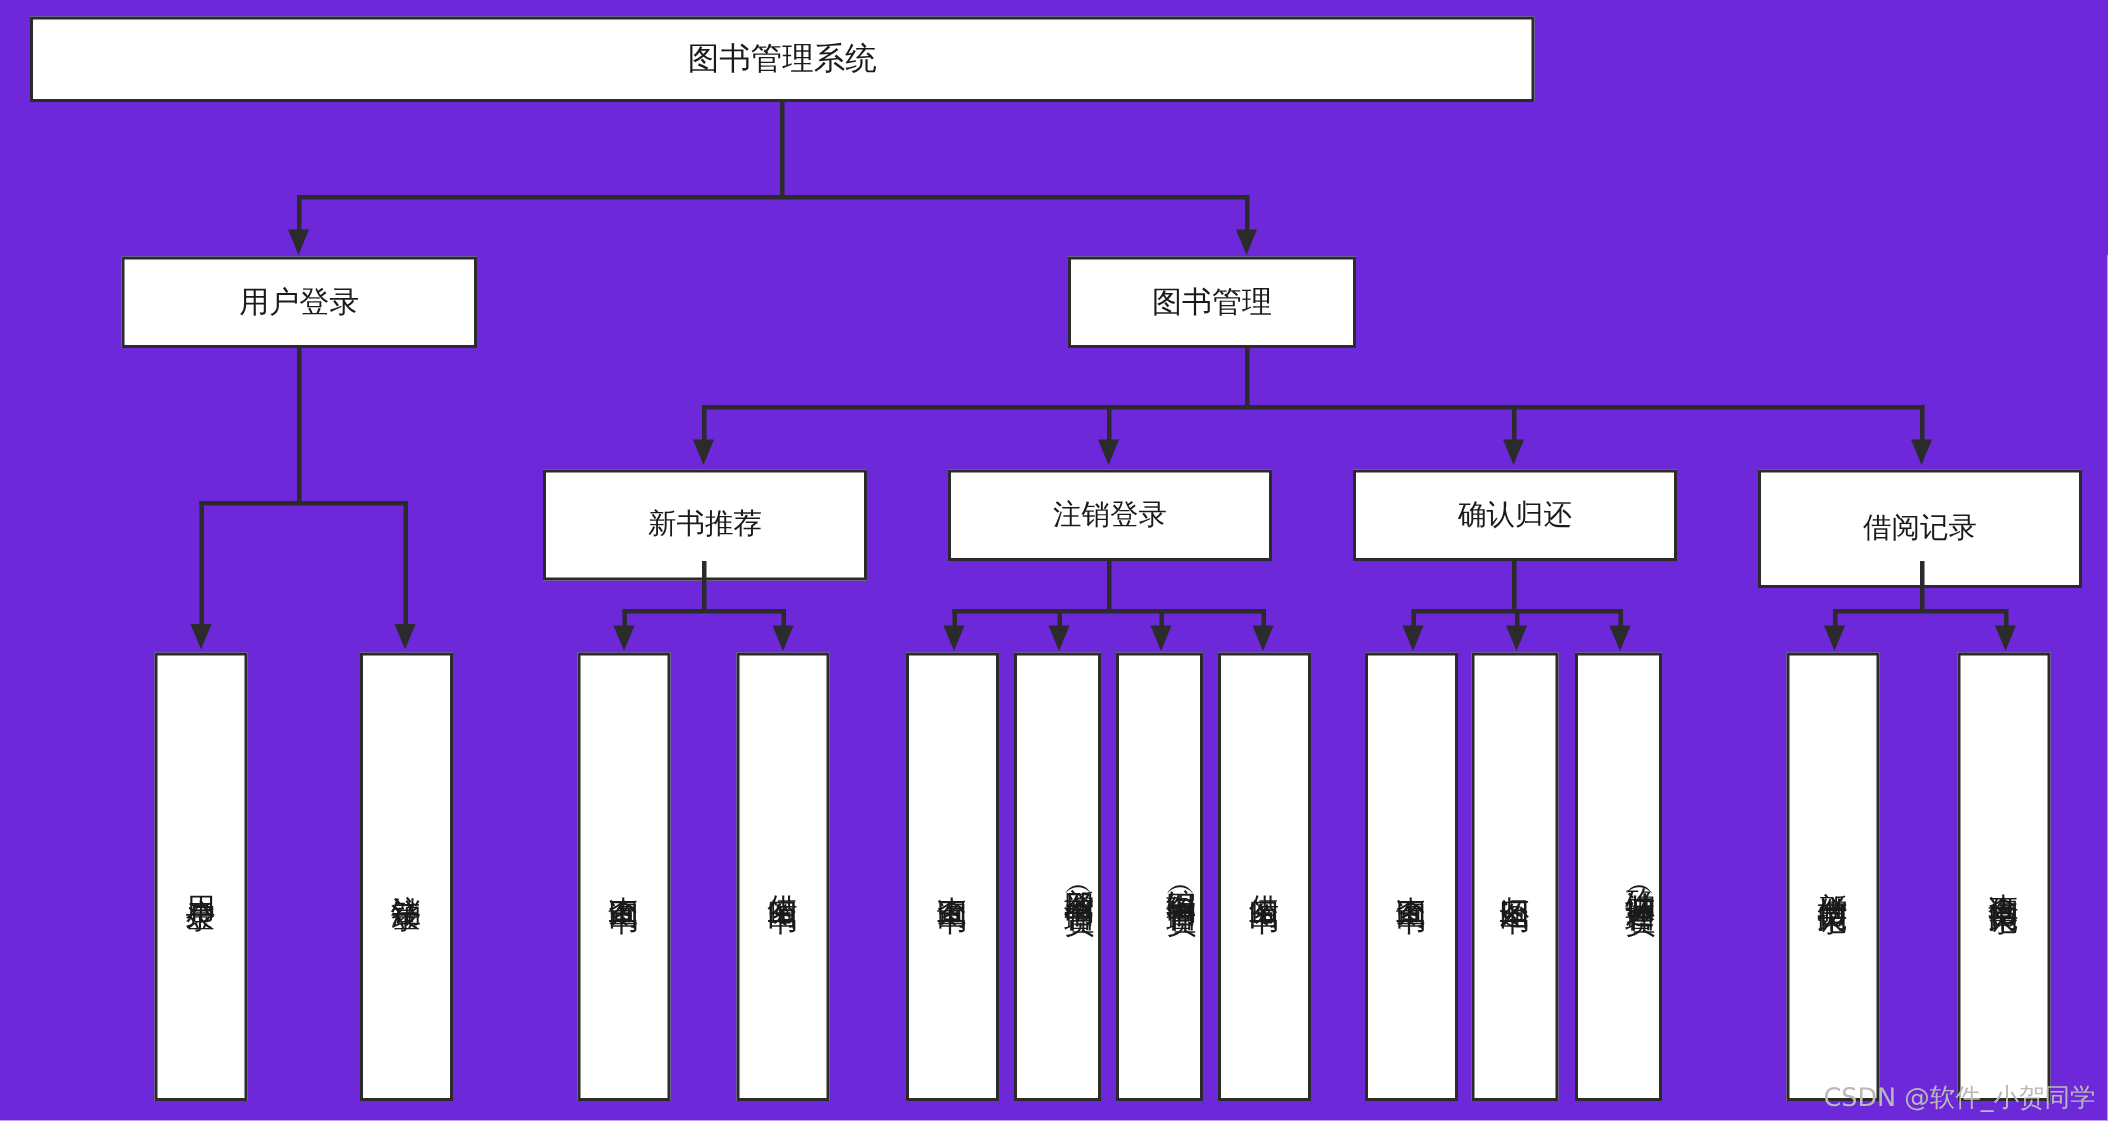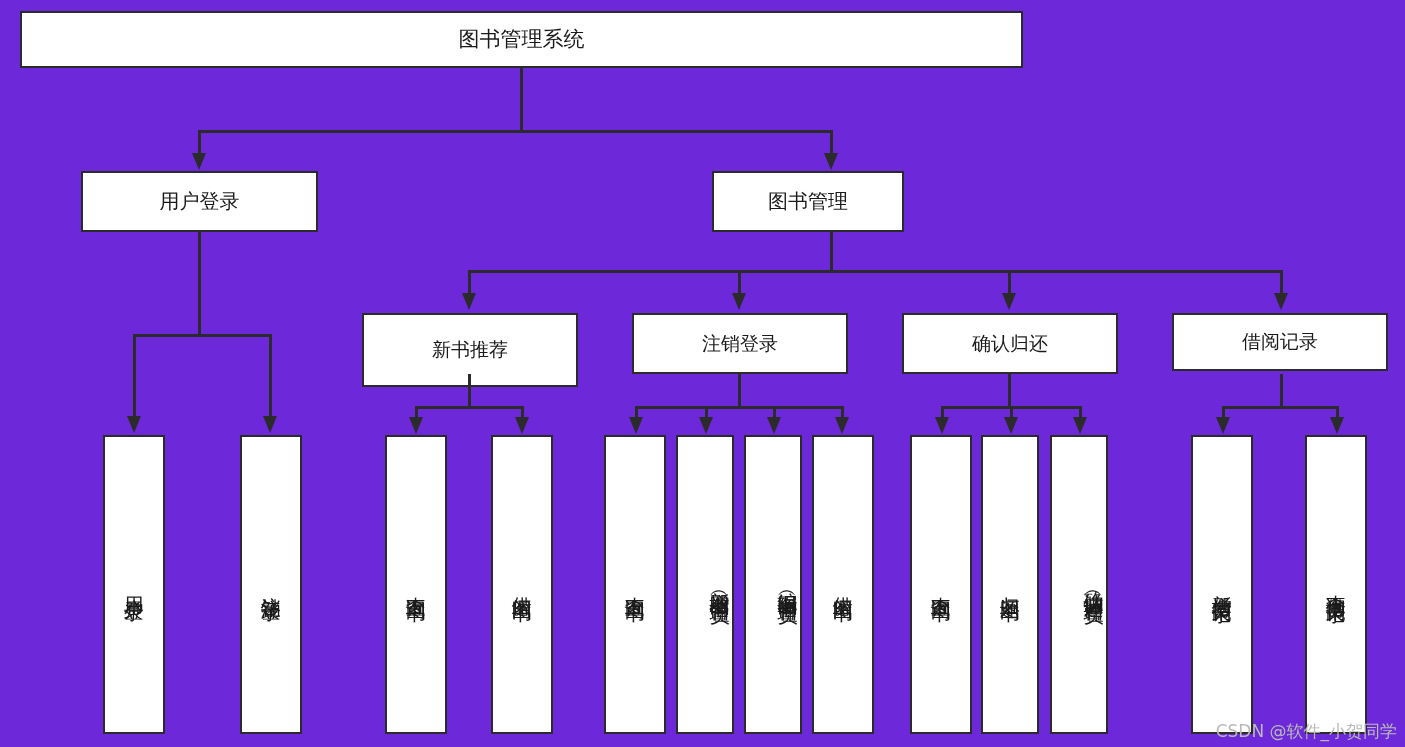--- a/index.html
+++ b/index.html
@@ -123,21 +123,21 @@
 
   <div class="node lvl3" style="left:362px; top:313px; width:216px; height:74px;">
     <span>新书推荐</span>
   </div>
   <div class="node lvl3" style="left:632px; top:313px; width:216px; height:61px;">
     <span>注销登录</span>
   </div>
   <div class="node lvl3" style="left:902px; top:313px; width:216px; height:61px;">
     <span>确认归还</span>
   </div>
-  <div class="node lvl3" style="left:1172px; top:313px; width:216px; height:58px;">
+  <div class="node lvl3" style="left:1172px; top:313px; width:216px; height:79px;">
     <span>借阅记录</span>
   </div>
 
   <div class="vline" style="left:468px; top:374px; height:34px;"></div>
   <div class="hline" style="left:415px; top:406px; width:108px;"></div>
   <div class="vline" style="left:415px; top:406px; height:14px;"></div>
   <div class="arrow" style="left:409px; top:417px;"></div>
   <div class="vline" style="left:521px; top:406px; height:14px;"></div>
   <div class="arrow" style="left:515px; top:417px;"></div>
 

